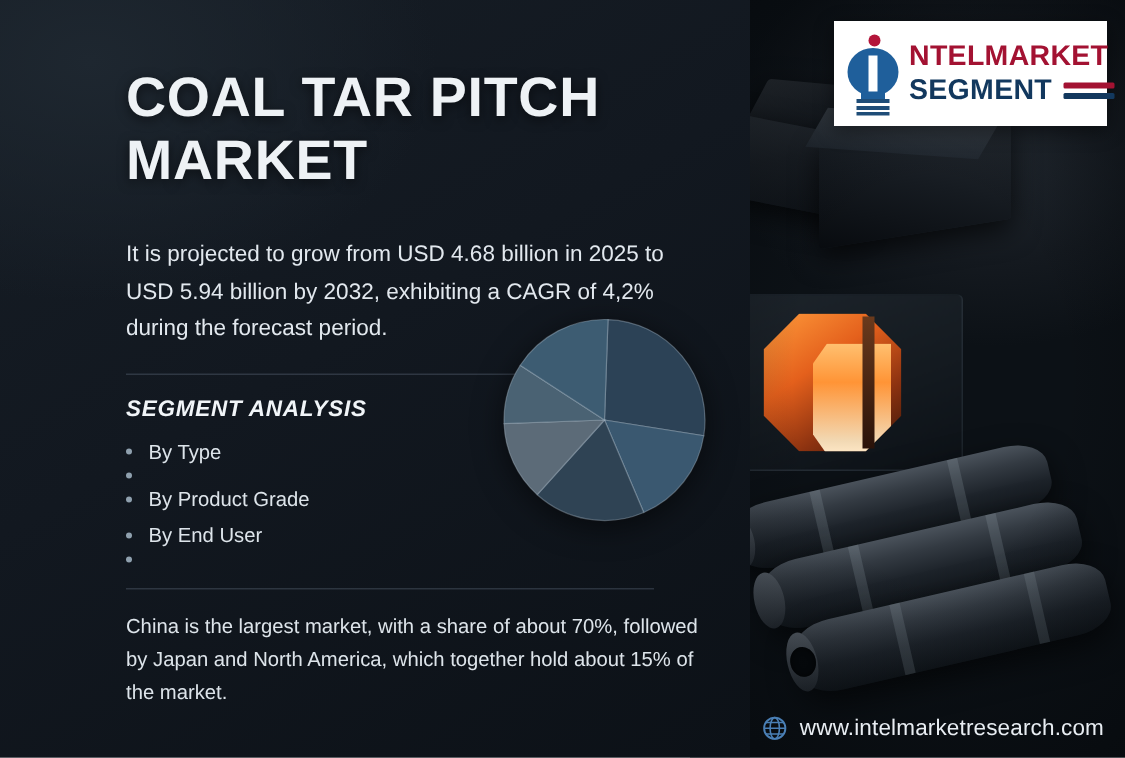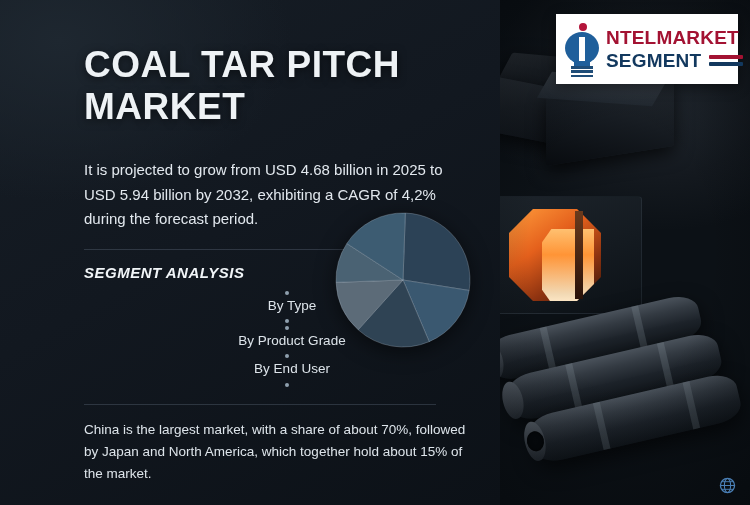--- a/index.html
+++ b/index.html
@@ -159,21 +159,20 @@
   }
 
   .seg-list { list-style: none; }
   .seg-list li {
     display: flex;
     align-items: center;
     color: #dde4ea;
     font-size: 13.5px;
     line-height: 1.58;
     padding: 1.5px 0;
-    flex-direction: column;
   }
   .seg-bullet {
     width: 4px; height: 4px; border-radius: 50%;
     background: #8fa0ae;
     margin-right: 11px;
     flex: none;
   }
 
   .region-text {
     color: #dde4ea;
@@ -377,15 +376,16 @@
   </div>
 
   <div class="footer">
     <svg class="globe-icon" viewBox="0 0 24 24">
       <circle cx="12" cy="12" r="10" fill="none" stroke="#4a7fb5" stroke-width="1.8"></circle>
       <ellipse cx="12" cy="12" rx="4.4" ry="10" fill="none" stroke="#4a7fb5" stroke-width="1.5"></ellipse>
       <line x1="2" y1="12" x2="22" y2="12" stroke="#4a7fb5" stroke-width="1.5"></line>
       <line x1="3.6" y1="6.6" x2="20.4" y2="6.6" stroke="#4a7fb5" stroke-width="1.3"></line>
       <line x1="3.6" y1="17.4" x2="20.4" y2="17.4" stroke="#4a7fb5" stroke-width="1.3"></line>
     </svg>
+    <span class="footer-url">www.intelmarketresearch.com</span>
   </div>
 
 </div>
 
 </body></html>

